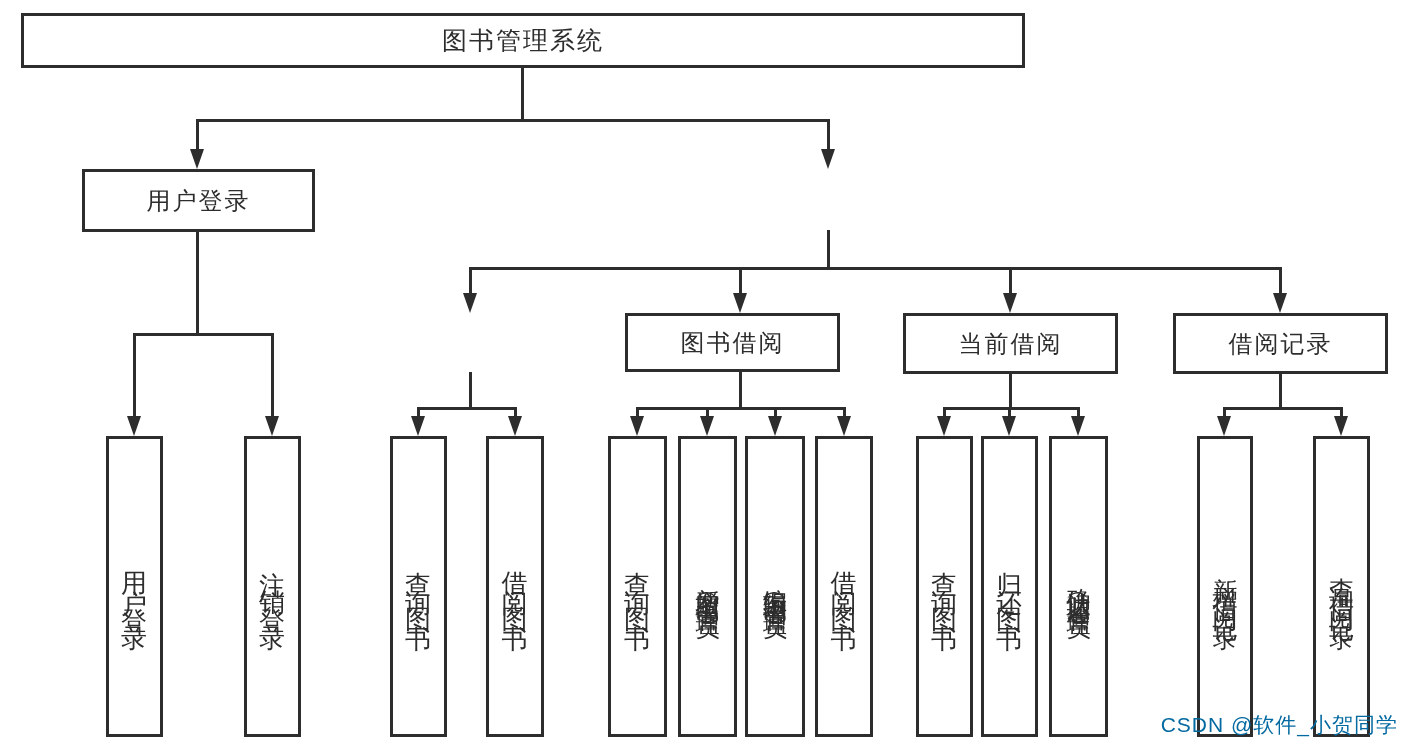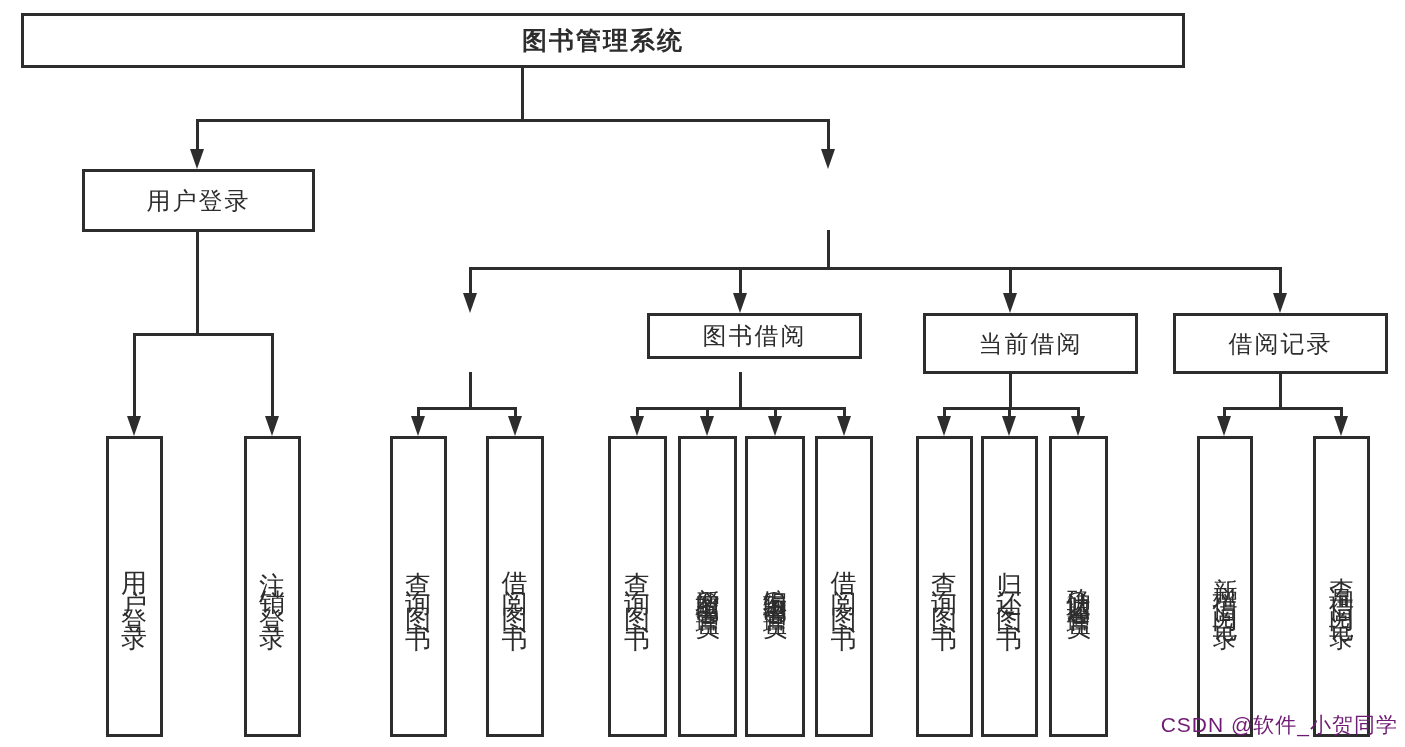--- a/index.html
+++ b/index.html
@@ -23,30 +23,30 @@
   .vlong{font-size:24px;letter-spacing:4px;}
   .hline,.vline{position:absolute;background:#2d2d2d;}
   .hline{height:3px;}
   .vline{width:3px;}
   .arrow{
     position:absolute;width:0;height:0;
     border-left:7px solid transparent;border-right:7px solid transparent;
     border-top:20px solid #2d2d2d;
   }
   .watermark{
-    position:absolute;right:7px;bottom:8px;font-size:21px;color:#701a75;
+    position:absolute;right:7px;bottom:8px;font-size:21px;color:#0369a1;
     letter-spacing:1px;z-index:5;white-space:nowrap;
   }
 </style>
 </head>
 <body>
 
 <div class="canvas">
 
-  <div class="node root" style="left:21px;top:13px;width:1164px;height:55px;font-weight:bold;">图书管理系统</div>
+  <div class="node root" style="left:21px;top:13px;width:1004px;height:55px;">图书管理系统</div>
 
   <div class="vline" style="left:521px;top:66px;height:55px;"></div>
   <div class="hline" style="left:196px;top:119px;width:634px;"></div>
   <div class="vline" style="left:196px;top:119px;height:32px;"></div>
   <div class="arrow" style="left:190px;top:149px;"></div>
   <div class="vline" style="left:827px;top:119px;height:32px;"></div>
   <div class="arrow" style="left:821px;top:149px;"></div>
 
   <div class="node" style="left:82px;top:169px;width:233px;height:63px;">用户登录</div>
 
@@ -54,22 +54,22 @@
   <div class="hline" style="left:469px;top:267px;width:813px;"></div>
   <div class="vline" style="left:469px;top:267px;height:28px;"></div>
   <div class="arrow" style="left:463px;top:293px;"></div>
   <div class="vline" style="left:739px;top:267px;height:28px;"></div>
   <div class="arrow" style="left:733px;top:293px;"></div>
   <div class="vline" style="left:1009px;top:267px;height:28px;"></div>
   <div class="arrow" style="left:1003px;top:293px;"></div>
   <div class="vline" style="left:1279px;top:267px;height:28px;"></div>
   <div class="arrow" style="left:1273px;top:293px;"></div>
 
-  <div class="node" style="left:647px;top:313px;width:215px;height:46px;">图书借阅</div>
-  <div class="node" style="left:903px;top:313px;width:215px;height:61px;margin-left:20px;">当前借阅</div>
+  <div class="node" style="left:625px;top:313px;width:215px;height:59px;">图书借阅</div>
+  <div class="node" style="left:903px;top:313px;width:215px;height:61px;">当前借阅</div>
   <div class="node" style="left:1173px;top:313px;width:215px;height:61px;">借阅记录</div>
 
   <div class="vline" style="left:196px;top:230px;height:105px;"></div>
   <div class="hline" style="left:133px;top:333px;width:141px;"></div>
   <div class="vline" style="left:133px;top:333px;height:85px;"></div>
   <div class="arrow" style="left:127px;top:416px;"></div>
   <div class="vline" style="left:271px;top:333px;height:85px;"></div>
   <div class="arrow" style="left:265px;top:416px;"></div>
 
   <div class="vline" style="left:469px;top:372px;height:37px;"></div>

